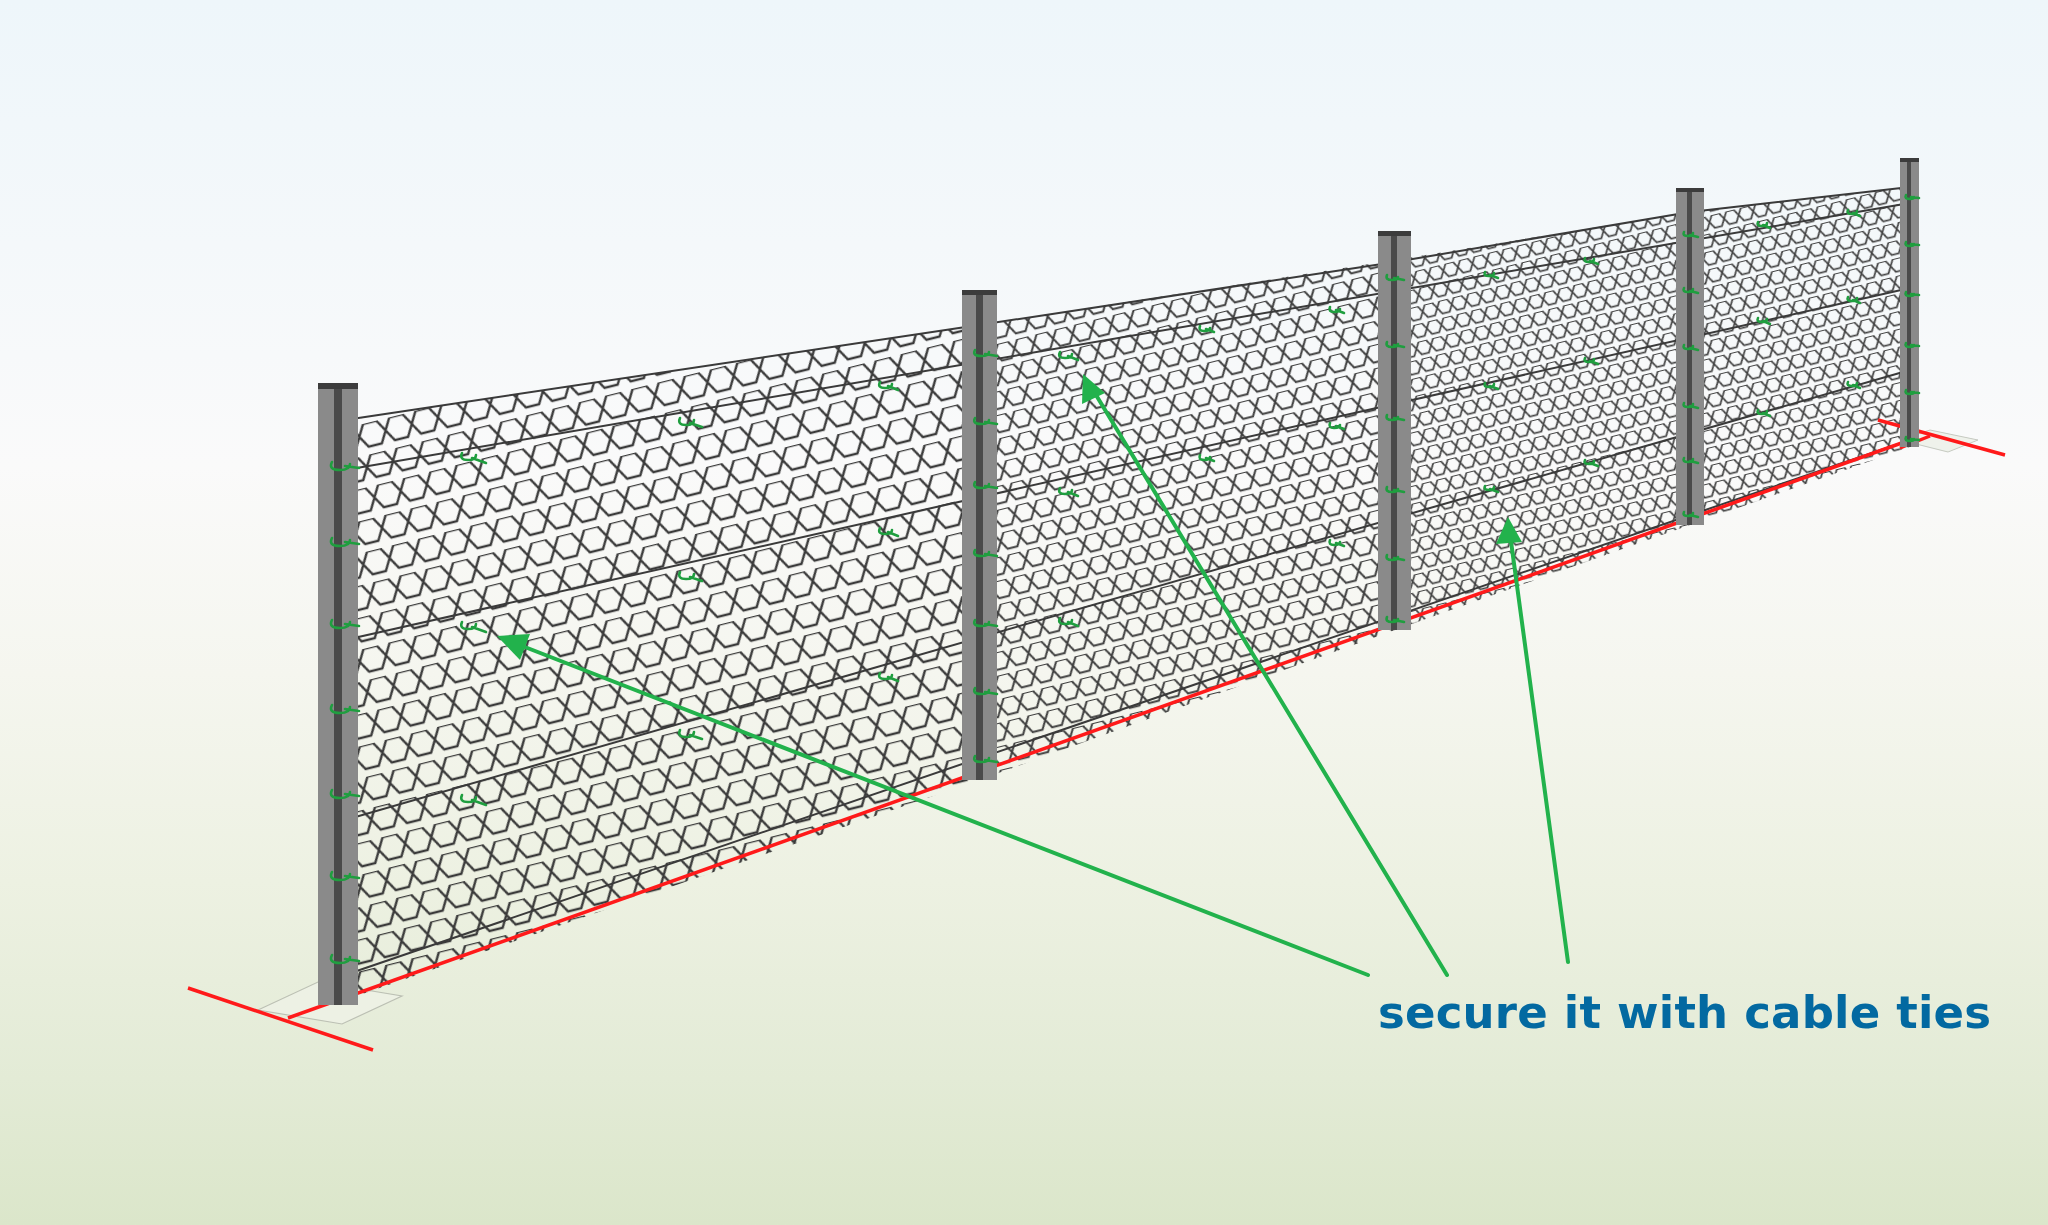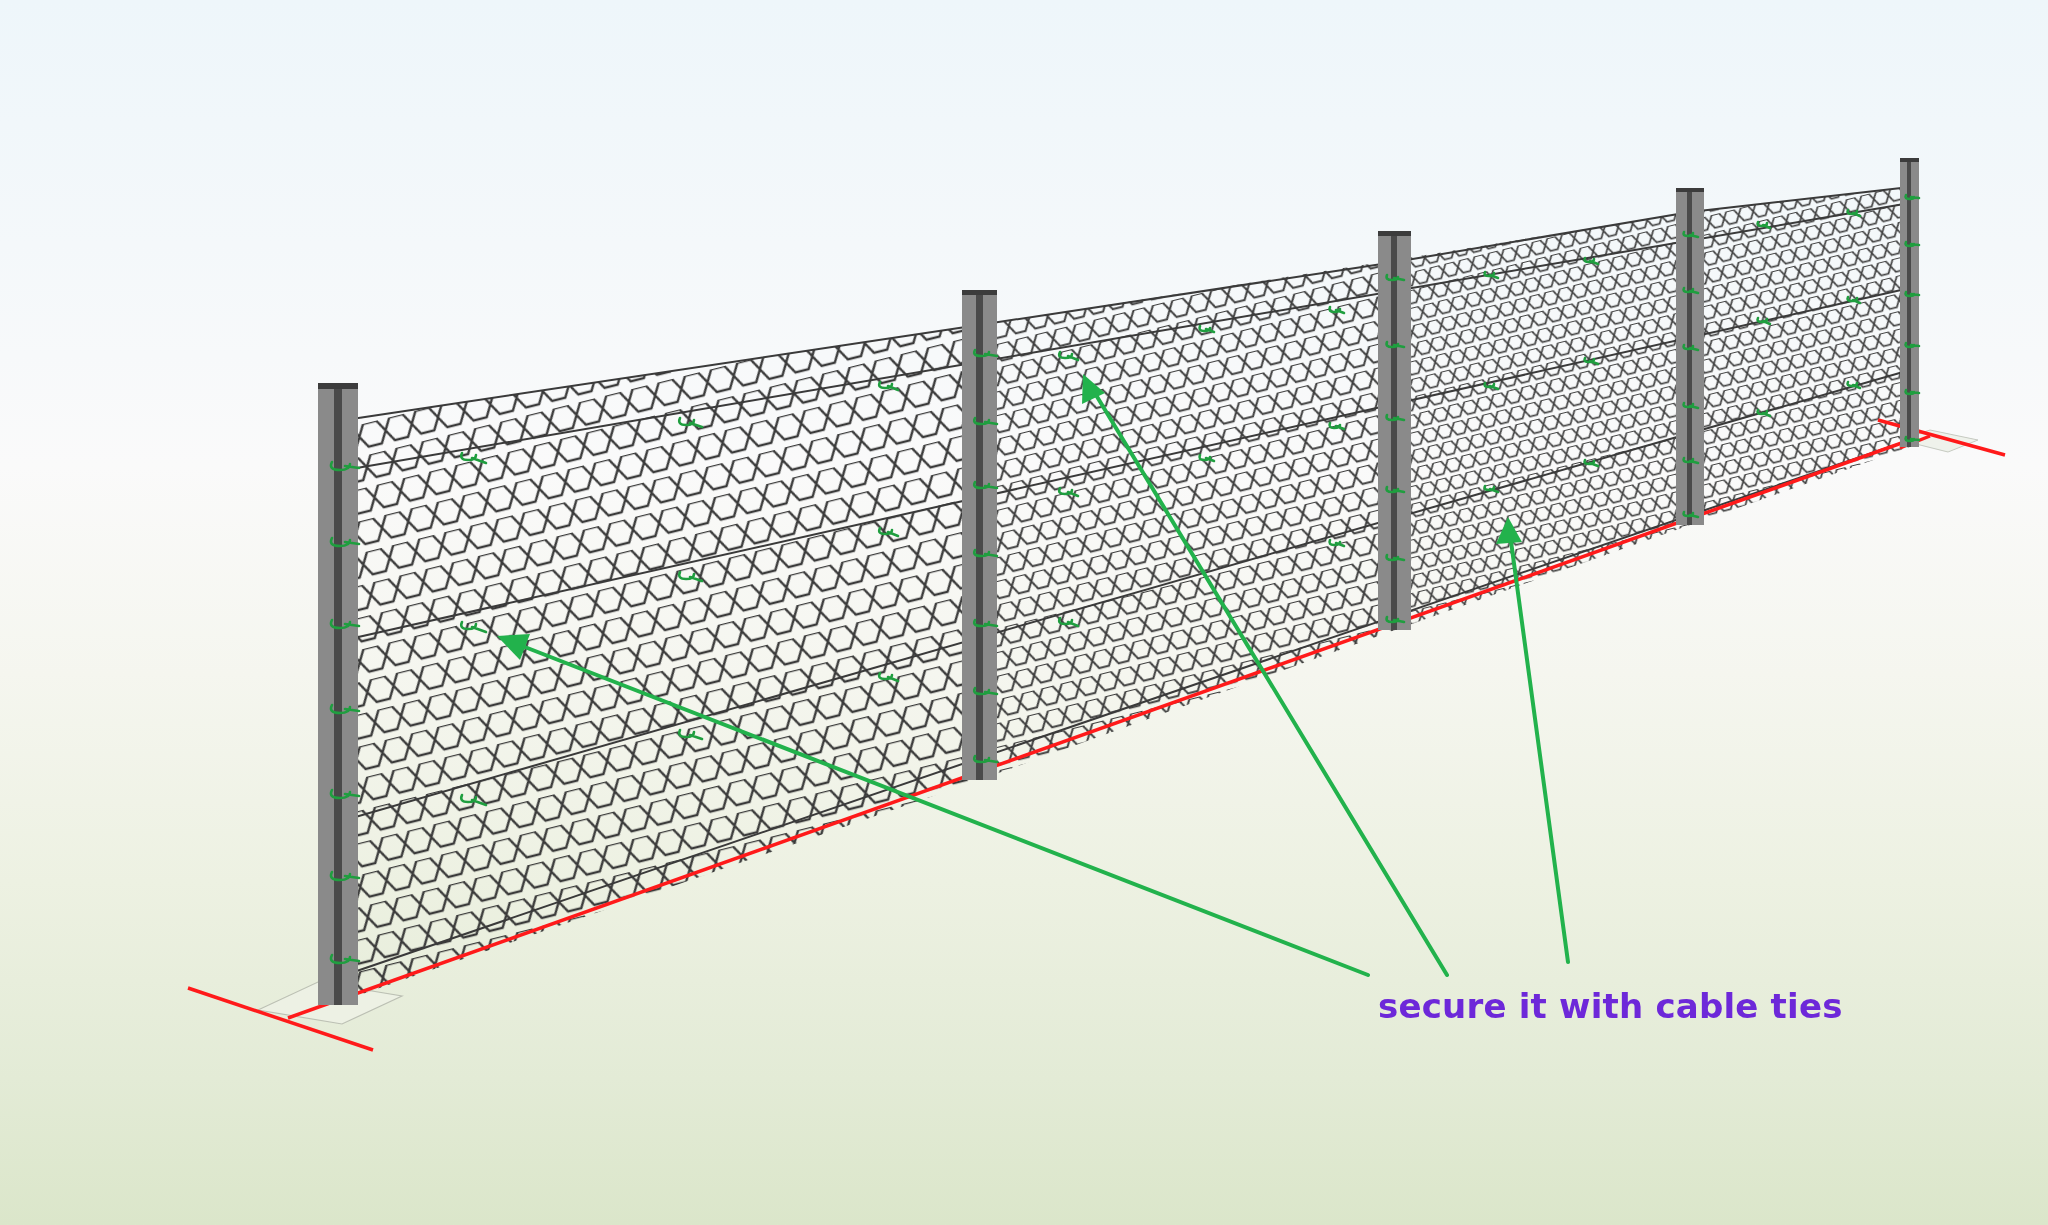--- a/index.html
+++ b/index.html
@@ -25,23 +25,23 @@
       position: absolute;
       left: 0;
       top: 0;
       width: 2048px;
       height: 1225px;
     }
     .caption {
       position: absolute;
       left: 1378px;
       top: 986px;
-      font-size: 34px;
+      font-size: 45px;
       font-weight: 600;
-      color: #6d28d9;
+      color: #0369a1;
       letter-spacing: 0.2px;
       white-space: nowrap;
       font-family: "DejaVu Sans", sans-serif;
     }
   </style>
 </head>
 <body>
 
 <svg id="scene" width="2048" height="1225" viewBox="0 0 2048 1225" xmlns="http://www.w3.org/2000/svg">
   <defs>

